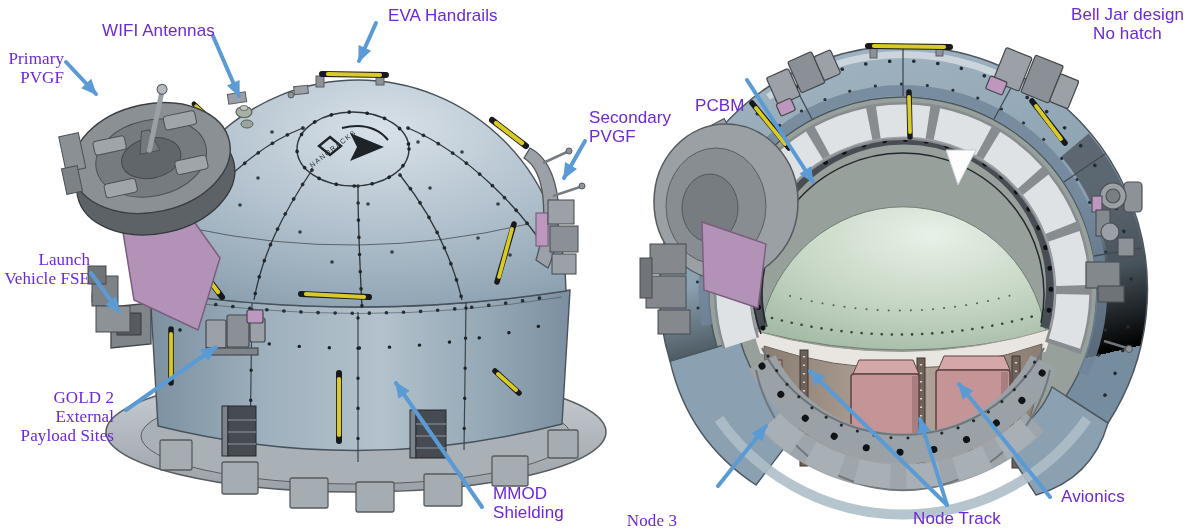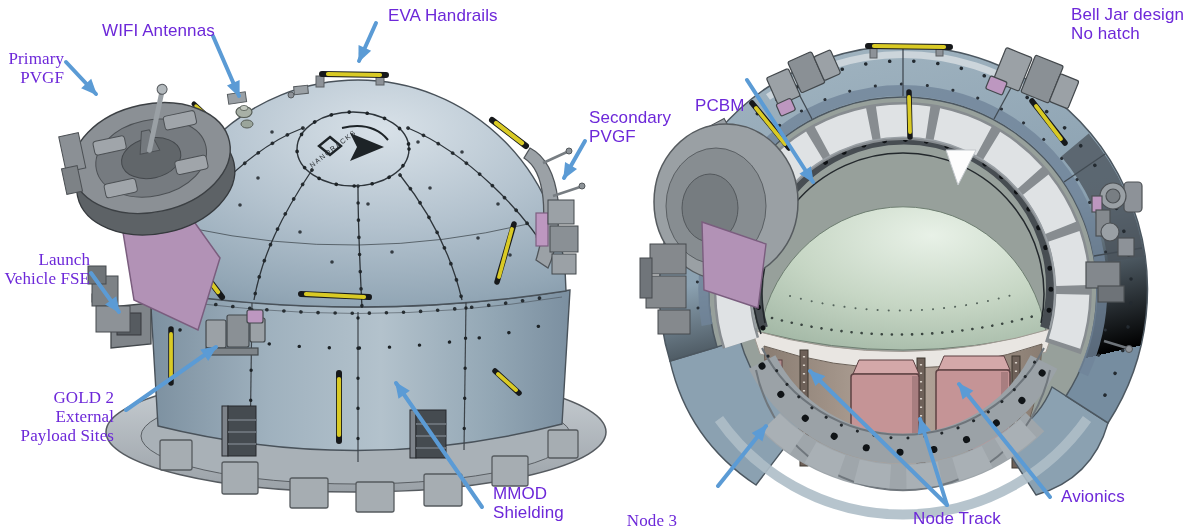--- a/index.html
+++ b/index.html
@@ -389,15 +389,15 @@
 Vehicle FSE</div>
   <div class="lbl r" style="left:0px;top:388px;width:114px;">GOLD 2 External
 Payload Sites</div>
   <div class="lbl" style="left:493px;top:484px;">MMOD
 Shielding</div>
   <div class="lbl" style="left:695px;top:56px;margin-top:40px;">PCBM</div>
   <div class="lbl r" style="left:559px;top:472px;width:118px;margin-top:39px;">Node 3 Stovepipe
 Cap MMOD</div>
   <div class="lbl" style="left:913px;top:509px;">Node Track</div>
   <div class="lbl" style="left:1061px;top:487px;text-align:right;">Avionics</div>
-  <div class="lbl" style="left:1071px;top:5px;">Bell Jar design
+  <div class="lbl" style="left:1071px;top:5px;text-align:center;">Bell Jar design
 No hatch</div>
 </div>
 
 </body></html>

